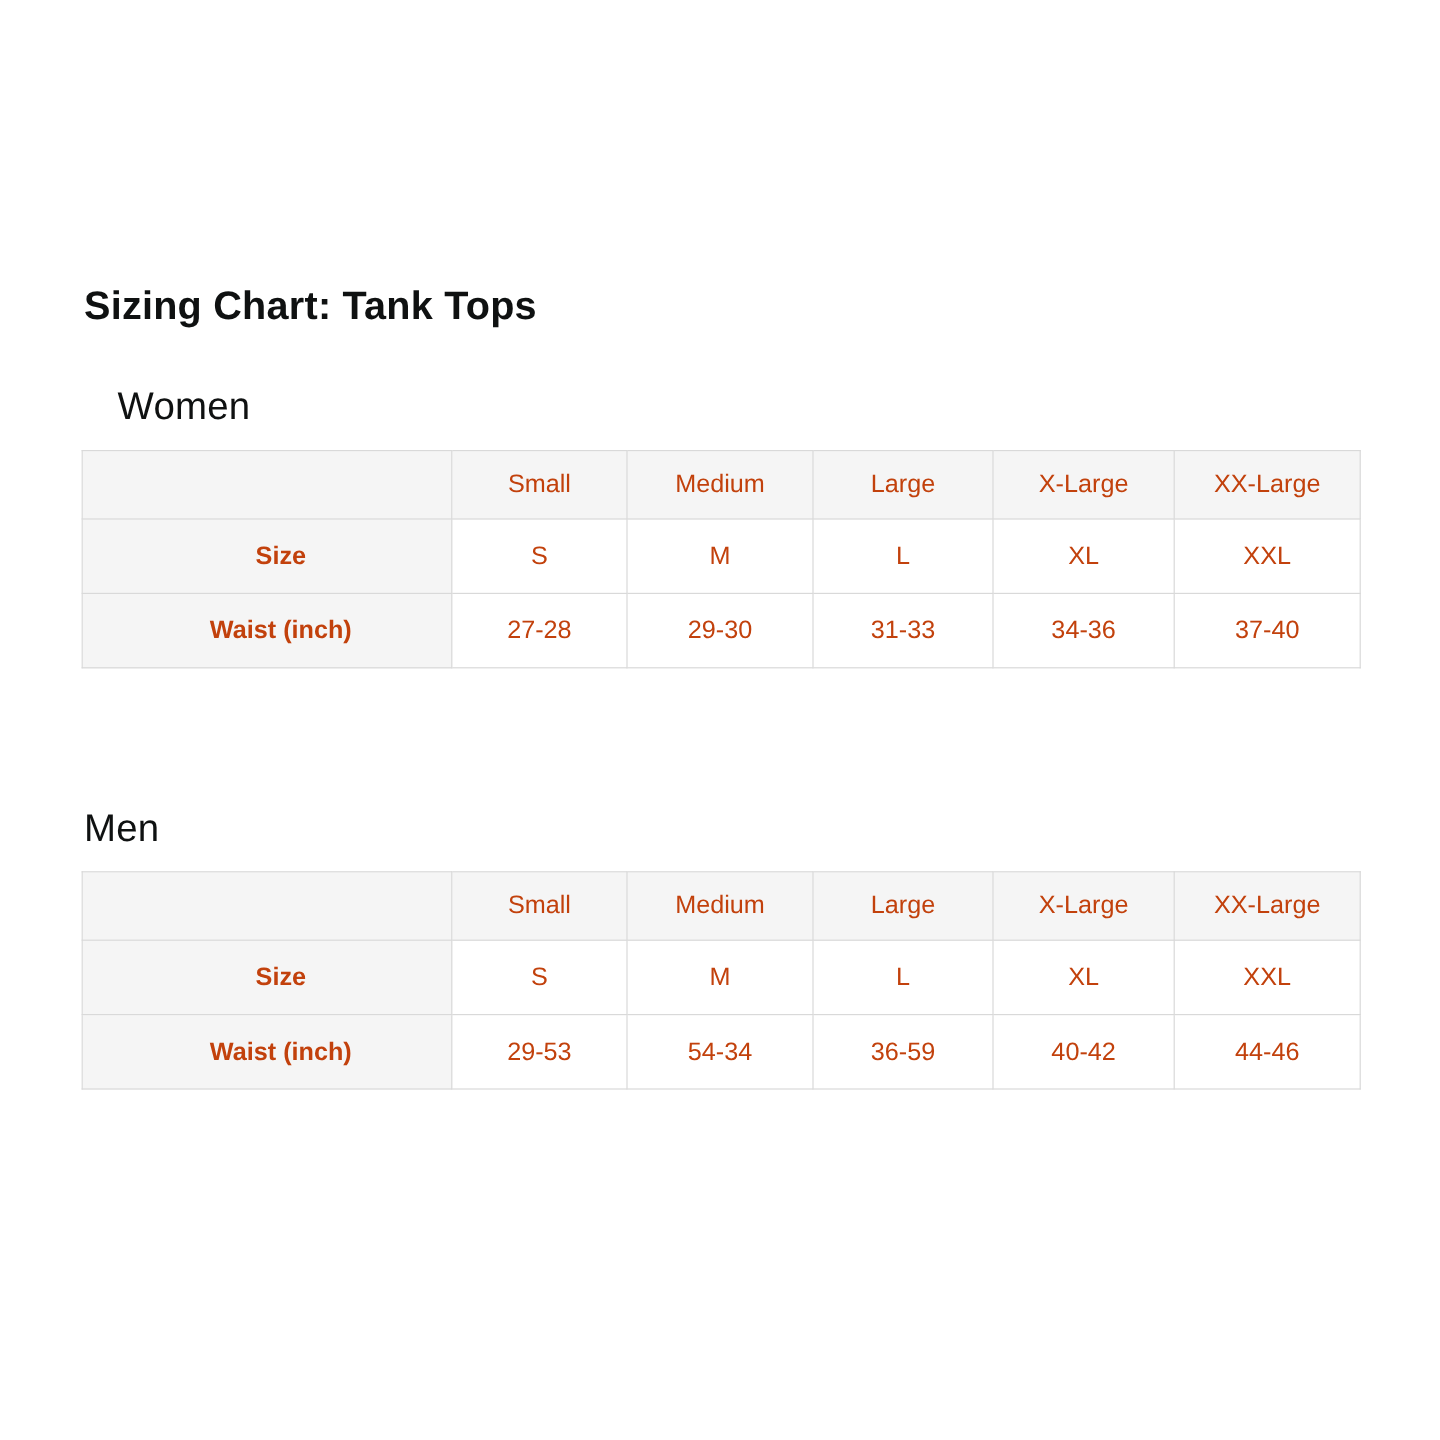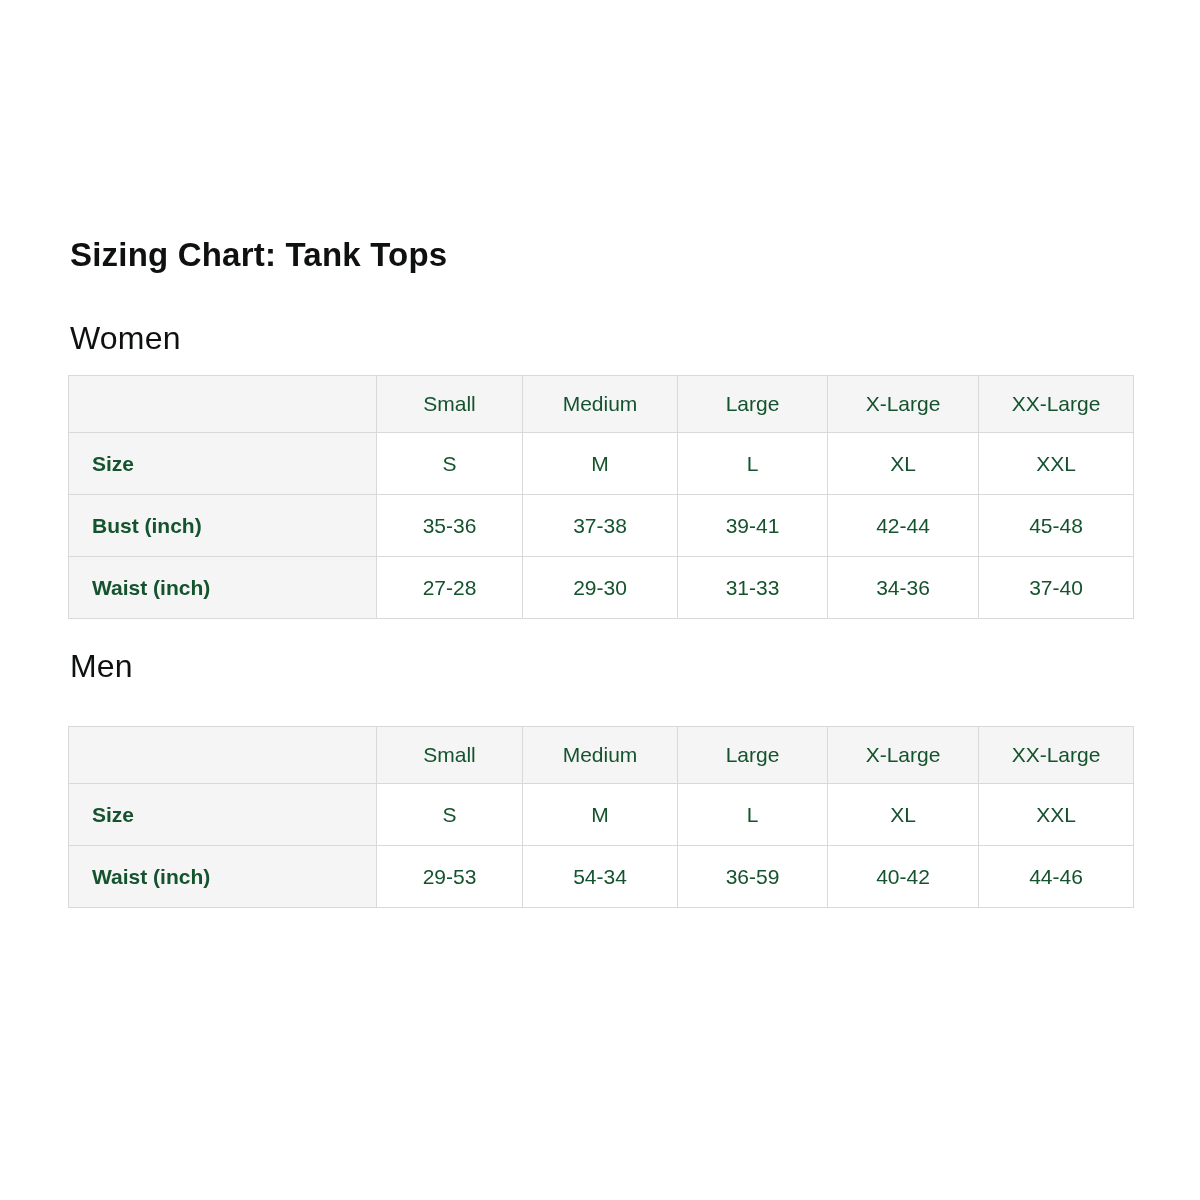--- a/index.html
+++ b/index.html
@@ -26,52 +26,52 @@
     font-weight: 600;
     letter-spacing: 0.2px;
   }
   .section-heading {
     position: absolute;
     left: 70px;
     font-size: 32px;
     font-weight: 500;
     letter-spacing: 0.2px;
   }
-  .heading-women { top: 320px; }
-  .heading-men   { top: 648px; }
+  .heading-women { top: 320px; margin-left: 28px; }
+  .heading-men   { top: 672px; }
 
   table.sizing-table {
     position: absolute;
     left: 68px;
     width: 1065px;
     border-collapse: collapse;
     table-layout: fixed;
   }
   .table-women { top: 375px; }
   .table-men   { top: 726px; }
 
   table.sizing-table th,
   table.sizing-table td {
     border: 1px solid #d9d9d9;
     font-size: 21px;
-    color: #14532d;
+    color: #c2410c;
     vertical-align: middle;
   }
   table.sizing-table thead tr { height: 57px; }
   table.sizing-table tbody tr { height: 62px; }
 
   table.sizing-table thead th {
     background: #f5f5f5;
     font-weight: 400;
     text-align: center;
   }
   table.sizing-table td.row-label {
     background: #f5f5f5;
     font-weight: 700;
-    text-align: left;
+    text-align: center;
     padding-left: 23px;
   }
   table.sizing-table td.val {
     background: #ffffff;
     font-weight: 400;
     text-align: center;
   }
 </style>
 </head>
 <body>
@@ -102,28 +102,20 @@
       </tr>
     </thead>
     <tbody>
       <tr>
         <td class="row-label">Size</td>
         <td class="val">S</td>
         <td class="val">M</td>
         <td class="val">L</td>
         <td class="val">XL</td>
         <td class="val">XXL</td>
-      </tr>
-      <tr>
-        <td class="row-label">Bust (inch)</td>
-        <td class="val">35-36</td>
-        <td class="val">37-38</td>
-        <td class="val">39-41</td>
-        <td class="val">42-44</td>
-        <td class="val">45-48</td>
       </tr>
       <tr>
         <td class="row-label">Waist (inch)</td>
         <td class="val">27-28</td>
         <td class="val">29-30</td>
         <td class="val">31-33</td>
         <td class="val">34-36</td>
         <td class="val">37-40</td>
       </tr>
     </tbody>

